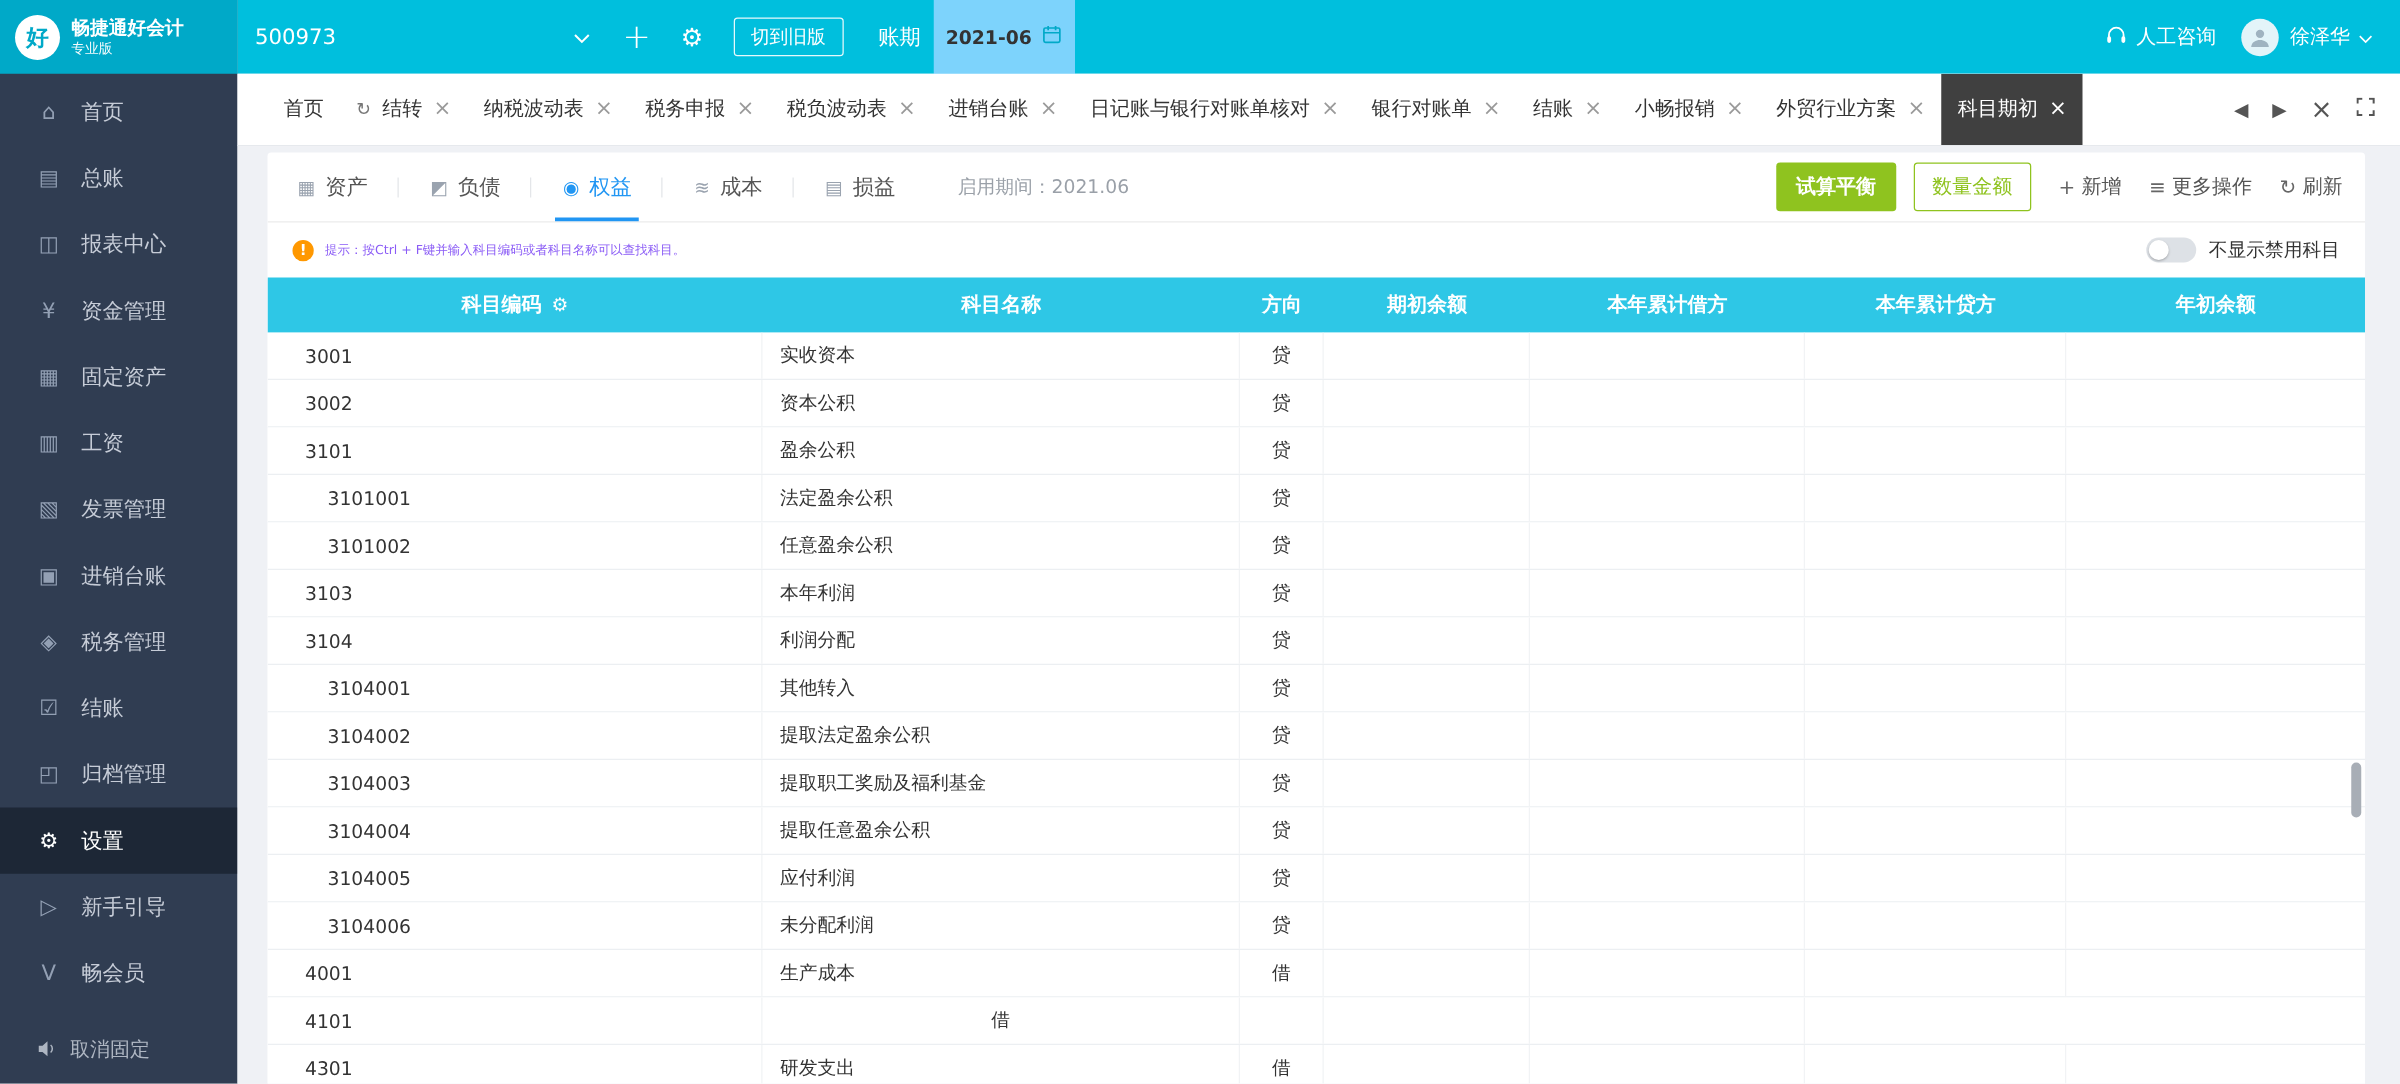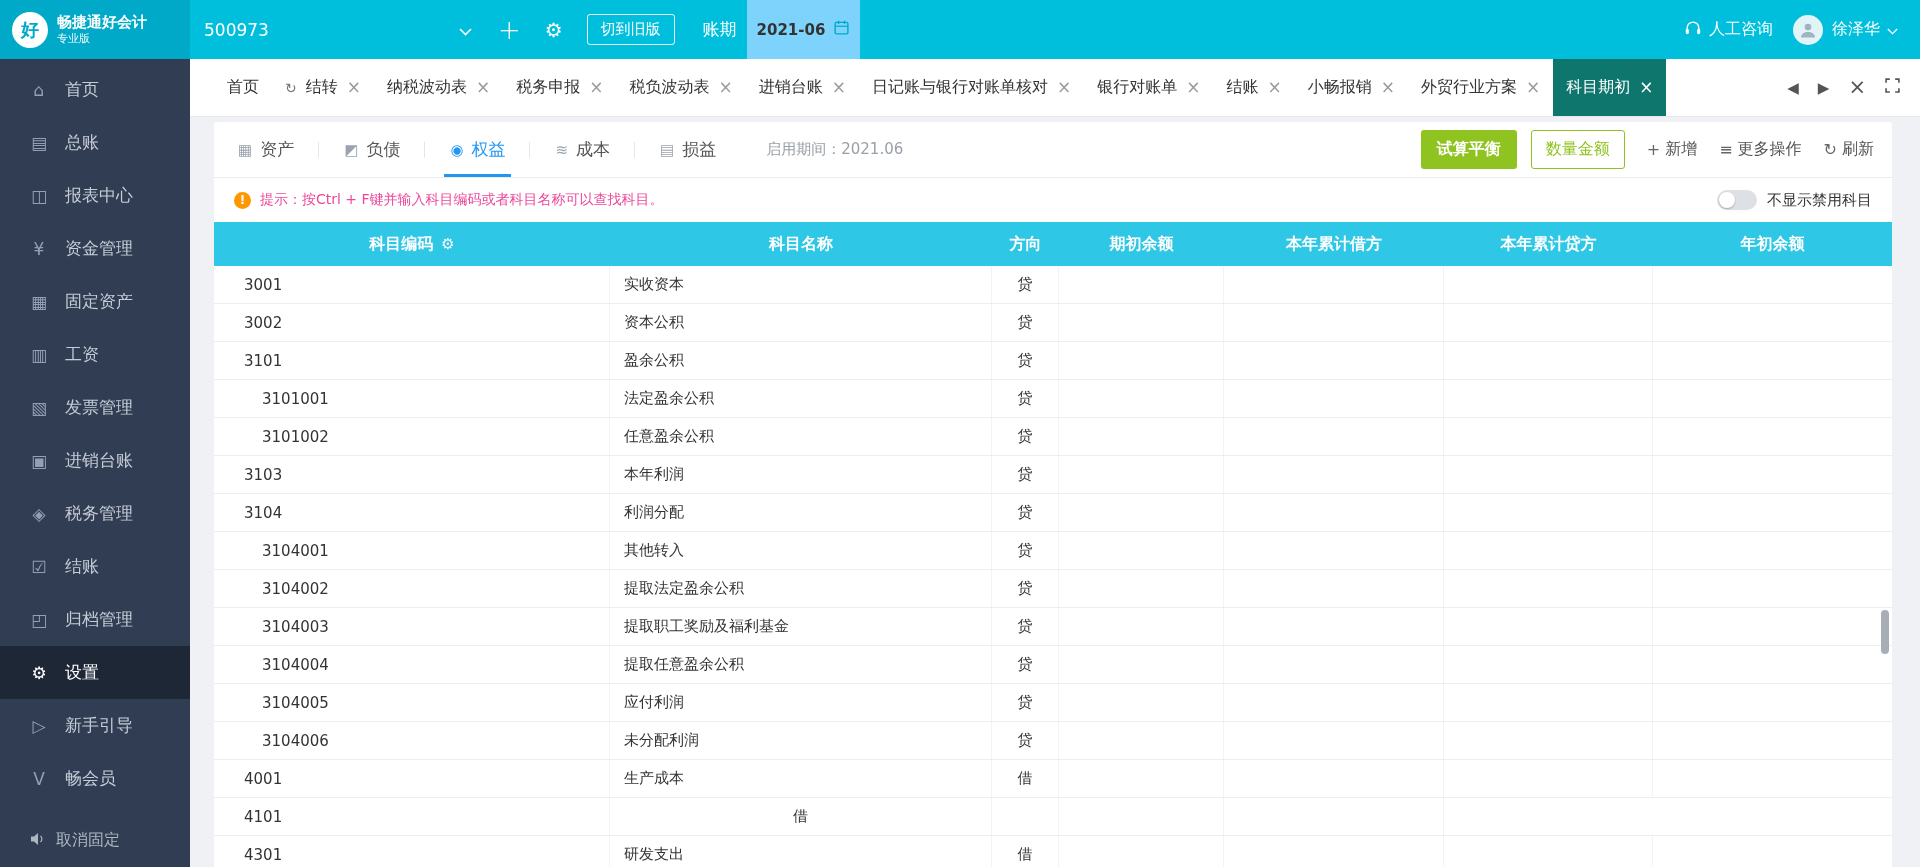--- a/index.html
+++ b/index.html
@@ -35,21 +35,21 @@
   .support { display:flex; gap:7px; align-items:center; font-size:16px; margin-right:20px; cursor:pointer; }
   .avatar { width:30px; height:30px; border-radius:50%; background:#E3F4F9; display:flex; align-items:center; justify-content:center; margin-right:9px; cursor:pointer; overflow:hidden; }
   .username { display:flex; align-items:center; gap:7px; font-size:16px; cursor:pointer; }
 
   
   .tabbar { height:58px; flex:none; background:#fff; display:flex; align-items:stretch; padding-left:24px; border-bottom:1px solid #E6E9ED; }
   .tabs { display:flex; align-items:stretch; overflow:hidden; flex:1; white-space:nowrap; }
   .tab { flex:none; display:flex; align-items:center; gap:9px; padding:0 13px; font-size:16px; color:#333; cursor:pointer; }
   .tab .tab-ic { font-size:14px; color:#777; }
   .tab .tab-close { color:#9A9A9A; font-size:17px; line-height:1; }
-  .tab.active { background:#0f766e; color:#fff; }
+  .tab.active { background:#404040; color:#fff; }
   .tab.active .tab-close { color:#fff; }
   .tab-tools { flex:none; display:flex; align-items:center; gap:19px; padding:0 20px; color:#555; font-size:15px; }
   .tab-tools span { cursor:pointer; }
   .tab-tools .tool-close { font-size:21px; line-height:1; }
 
   
   .content { flex:1; min-height:0; background:#EFF1F5; padding:5px 28px 0 24px; }
   .panel { background:#fff; height:100%; display:flex; flex-direction:column; overflow:hidden; border-radius:3px 3px 0 0; }
 
   
@@ -65,21 +65,21 @@
   .period-text { margin-left:6px; font-size:15px; color:#9AA0A8; }
   .panel-actions { margin-left:auto; display:flex; align-items:center; gap:14px; }
   .btn-green { background:#8FC31F; color:#fff; border:none; border-radius:3px; font-size:16px; padding:9px 16px; cursor:pointer; font-family:inherit;font-weight:bold; }
   .btn-green-outline { background:#fff; color:#8FC31F; border:1px solid #8FC31F; border-radius:3px; font-size:16px; padding:8px 14px; cursor:pointer; font-family:inherit; }
   .act { display:flex; align-items:center; gap:5px; font-size:16px; color:#555; cursor:pointer; margin-left:8px; }
   .act .act-ic { font-size:16px; color:#666; }
 
   
   .tip-row { height:44px; flex:none; display:flex; align-items:center; padding:0 20px; }
   .tip-ic { width:17px; height:17px; border-radius:50%; background:#FF9800; color:#fff; font-size:12px; font-weight:bold; display:flex; align-items:center; justify-content:center; margin-right:9px; flex:none; }
-  .tip-text { font-size:14px; color:#ec4899; }
+  .tip-text { font-size:10px; color:#8b5cf6; }
   .tip-spacer { flex:1; }
   .toggle { width:40px; height:20px; border-radius:10px; background:#DDE1E6; position:relative; cursor:pointer; flex:none; }
   .toggle .knob { position:absolute; left:2px; top:2px; width:16px; height:16px; border-radius:50%; background:#fff; box-shadow:0 1px 2px rgba(0,0,0,.25); }
   .toggle-label { margin-left:10px; font-size:15px; color:#333; }
 
   
   .table-wrap { flex:1; min-height:0; display:flex; flex-direction:column; position:relative;text-align:right;
     --tcols:396px 382px 67px 165px 220px 209px 1fr; }
   .thead { display:grid; grid-template-columns:var(--tcols); background:#2EC7E6; color:#fff; height:44px; align-items:center; flex:none; }
   .th { display:flex; justify-content:center; align-items:center; gap:8px; font-size:16px; font-weight:600; height:100%; }

